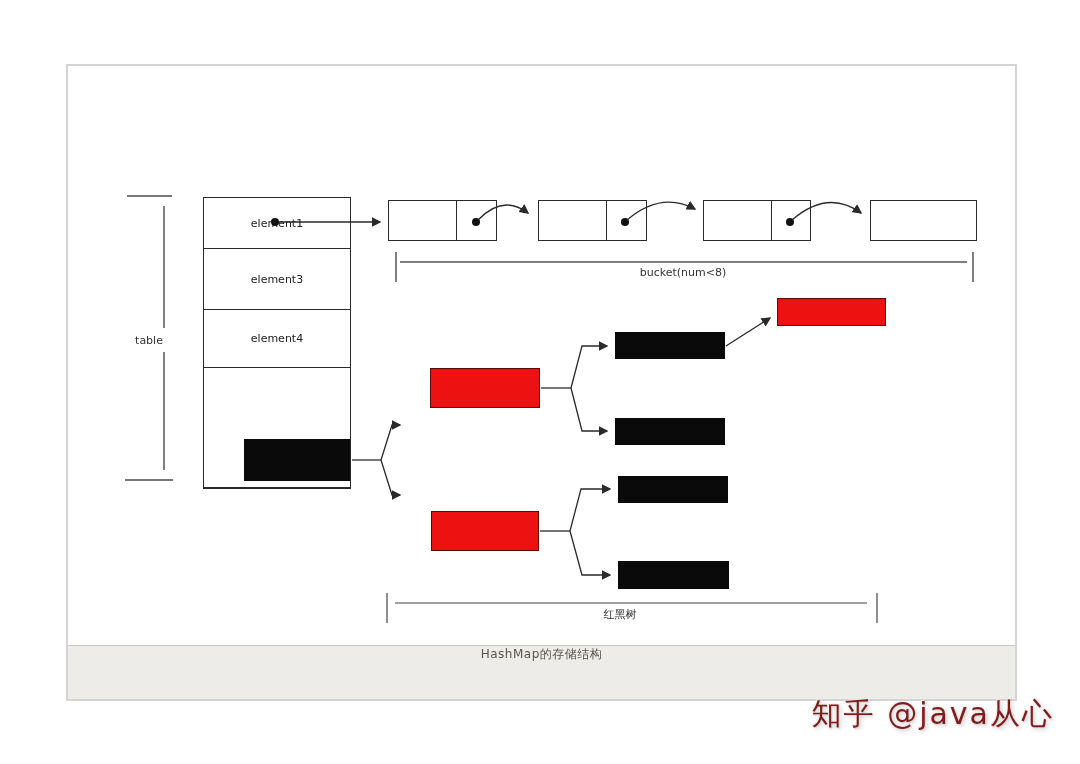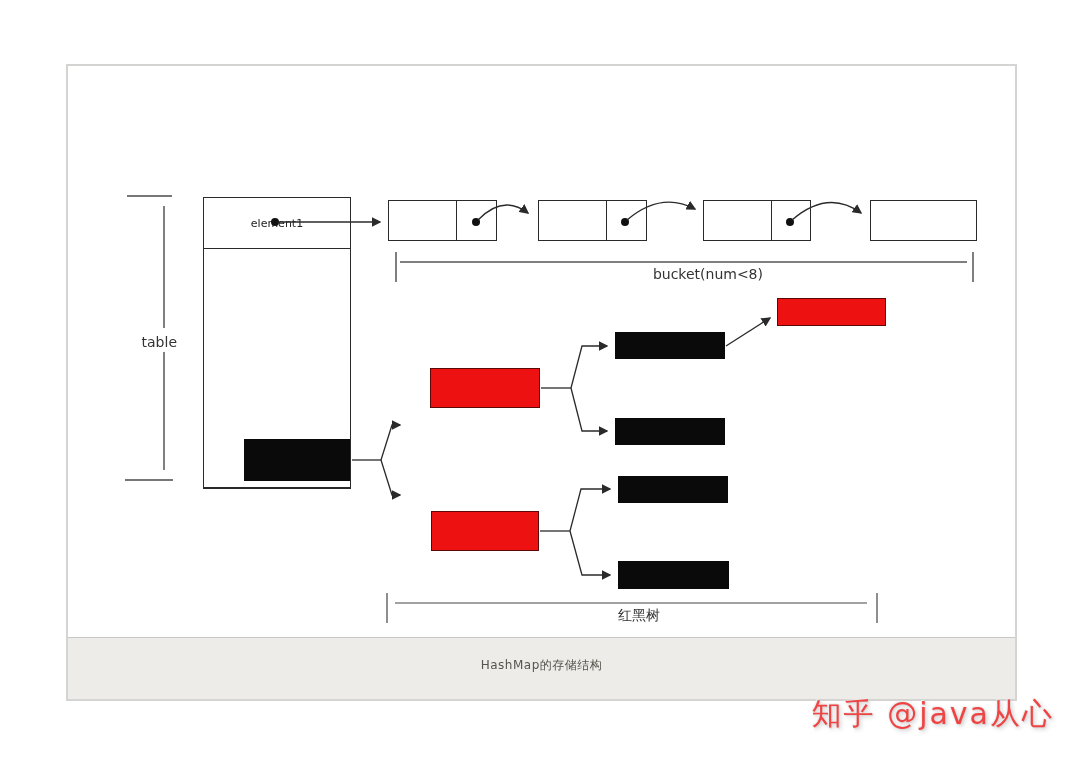--- a/index.html
+++ b/index.html
@@ -6,23 +6,23 @@
   html, body { width: 1080px; height: 764px; background: #ffffff; overflow: hidden; }
   body { font-family: "DejaVu Sans", "Liberation Sans", sans-serif; position: relative; }
 
   .page { position: absolute; inset: 0; background: #ffffff; }
 
   .panel {
     position: absolute; left: 66px; top: 64px; width: 951px; height: 637px;
     background: #ffffff; border: 2px solid #d4d4d2; z-index: 1;
   }
   .footer-band {
-    position: absolute; left: 0; right: 0; bottom: 0; height: 62px;
+    position: absolute; left: 0; right: 0; bottom: 0; height: 54px;
     background: #edece8; border-top: 1px solid #c7c7c5;
-    display: flex; justify-content: center; align-items: center;
+    display: flex; justify-content: center; align-items: flex-start;
     padding-bottom: 6px;
   }
   .caption { font-size: 12px; color: #55554d; letter-spacing: 0.5px; }
 
   
   .hash-table {
     position: absolute; left: 203px; top: 197px; width: 148px; height: 292px;
     border: 1px solid #2a2a2a; background: #ffffff; z-index: 2;
     display: flex; flex-direction: column;
   }
@@ -43,53 +43,59 @@
   }
   .ll-divider { position: absolute; top: 0; bottom: 0; width: 0; border-left: 1px solid #2a2a2a; }
 
   
   .tree-node { position: absolute; z-index: 2; }
   .tree-node.red { background: #ee1111; border: 1px solid #5c0808; }
   .tree-node.black { background: #0a0a0a; border: 1px solid #0a0a0a; }
 
   
   .float-label {
-    position: absolute; z-index: 3; font-size: 14px; color: #333;
-    text-align: right; background: transparent;
+    position: absolute; z-index: 3; font-size: 11px; color: #333;
+    text-align: center; background: transparent;
   }
 
   svg.overlay { position: absolute; left: 0; top: 0; z-index: 4; pointer-events: none; }
 
   .watermark {
     position: absolute; right: 26px; top: 694px; z-index: 6;
-    font-size: 30px; color: #ef4444; letter-spacing: 2px;
+    font-size: 30px; color: #7f1d1d; letter-spacing: 2px;
     text-shadow: 1px 1px 1px #d8d8d8, -1px -1px 1px #ececec, 2px 2px 4px #c9c9c9;
     margin-left: 40px;
   }
 </style>
 </head>
 <body>
 
 <div class="page">
 
   <div class="panel">
     <div class="footer-band">
       <span class="caption">HashMap的存储结构</span>
     </div>
   </div>
 
   <div class="hash-table">
     <div class="hash-row" style="height:51px">
       <span>element1</span>
     </div>
+    <div class="hash-row" style="height:61px">
+      <span>element3</span>
+    </div>
+    <div class="hash-row" style="height:58px">
+      <span>element4</span>
+    </div>
     <div class="hash-row" style="flex:1"></div>
     <div class="tree-pointer-box"></div>
   </div>
 
-  <div class="float-label" style="left:133px; top:334px; width:44px;">table</div>
+  <div class="float-label" style="left:127px; top:334px; width:44px;">table</div>
 
   <div class="ll-node" style="left:388px; width:109px;">
     <span class="ll-divider" style="left:67px"></span>
   </div>
   <div class="ll-node" style="left:538px; width:109px;">
     <span class="ll-divider" style="left:67px"></span>
   </div>
   <div class="ll-node" style="left:703px; width:108px;">
     <span class="ll-divider" style="left:67px"></span>
   </div>

